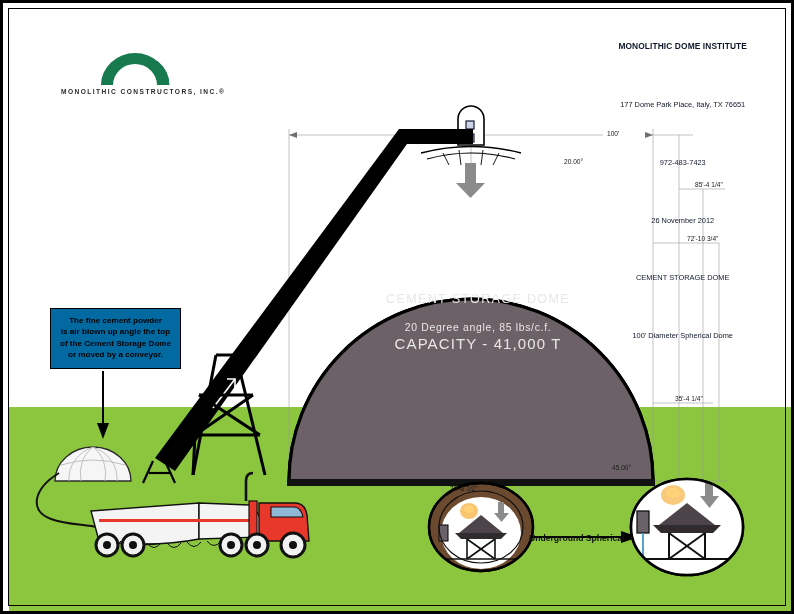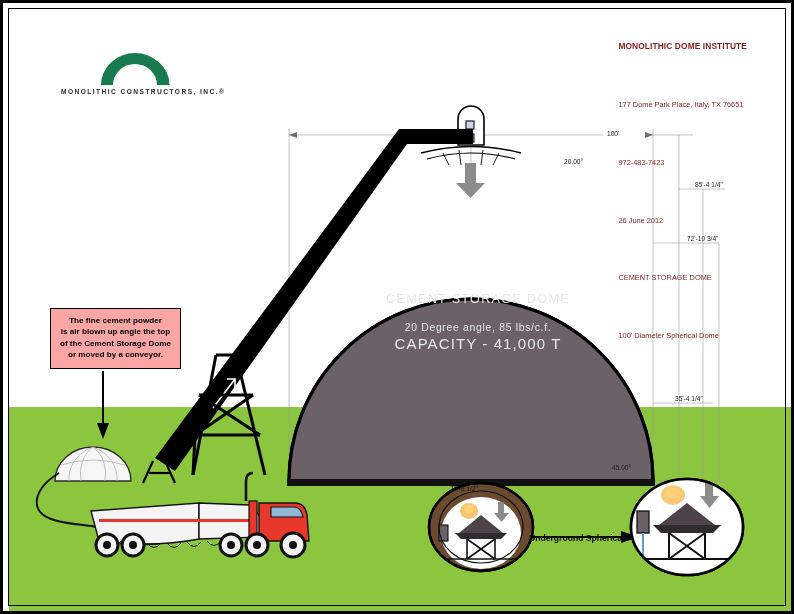--- a/index.html
+++ b/index.html
@@ -10,38 +10,38 @@
     border:3px solid #000000;
   }
   #inner-border{
     position:absolute;left:5px;top:5px;right:5px;bottom:5px;
     border:1px solid #000000;pointer-events:none;
   }
   .canvas{position:absolute;left:0;top:0;width:794px;height:614px;}
 
   
   #titleblock{
-    position:absolute;right:44px;top:38px;text-align:left;
-    line-height:1.32;color:#7f1d1d;
+    position:absolute;right:44px;top:38px;text-align:center;
+    line-height:1.32;color:#0f172a;
   }
   #titleblock .tb-name{font-size:8.4px;font-weight:bold;letter-spacing:.1px;}
   #titleblock .tb-line{font-size:7.4px;margin-top:48px;}
 
   
   #logo{position:absolute;left:58px;top:48px;width:160px;}
   #logo .logo-mark{width:160px;height:34px;display:block;}
   #logo .logo-text{
     font-size:6.6px;font-weight:bold;color:#2b2b2b;letter-spacing:1.45px;
     text-align:center;margin-top:3px;white-space:nowrap;
   }
 
   
   #callout{
     position:absolute;left:47px;top:305px;width:131px;
-    background:#fca5a5;border:1.4px solid #000;
+    background:#0369a1;border:1.4px solid #000;
     padding:6px 5px 7px 5px;box-sizing:border-box;
     text-align:center;font-size:8.1px;font-weight:bold;
     line-height:1.42;color:#000;
   }
 
   
   #domelabel{
     position:absolute;left:330px;top:289px;width:290px;text-align:center;
     color:#e9e7e6;pointer-events:none;
   }
@@ -304,21 +304,21 @@
       <path d="M40 34 A34 32 0 0 1 108 34 L96 34 A22 21 0 0 0 52 34 Z" fill="#17794E"></path>
       <path d="M108 34 A34 32 0 0 0 96 10" fill="none" stroke="#17794E" stroke-width="1"></path>
     </svg>
     <div class="logo-text">MONOLITHIC CONSTRUCTORS, INC.®</div>
   </div>
 
   <div id="titleblock">
     <div class="tb-name">MONOLITHIC DOME INSTITUTE</div>
     <div class="tb-line">177 Dome Park Place, Italy, TX 76651</div>
     <div class="tb-line">972-483-7423</div>
-    <div class="tb-line">26 June 2012</div>
+    <div class="tb-line">26 November 2012</div>
     <div class="tb-line">CEMENT STORAGE DOME</div>
     <div class="tb-line">100' Diameter Spherical Dome</div>
   </div>
 
   <div id="callout">
     <div>The fine cement powder</div>
     <div>is air blown up angle the top</div>
     <div>of the Cement Storage Dome</div>
     <div>or moved by a conveyor.</div>
   </div>

